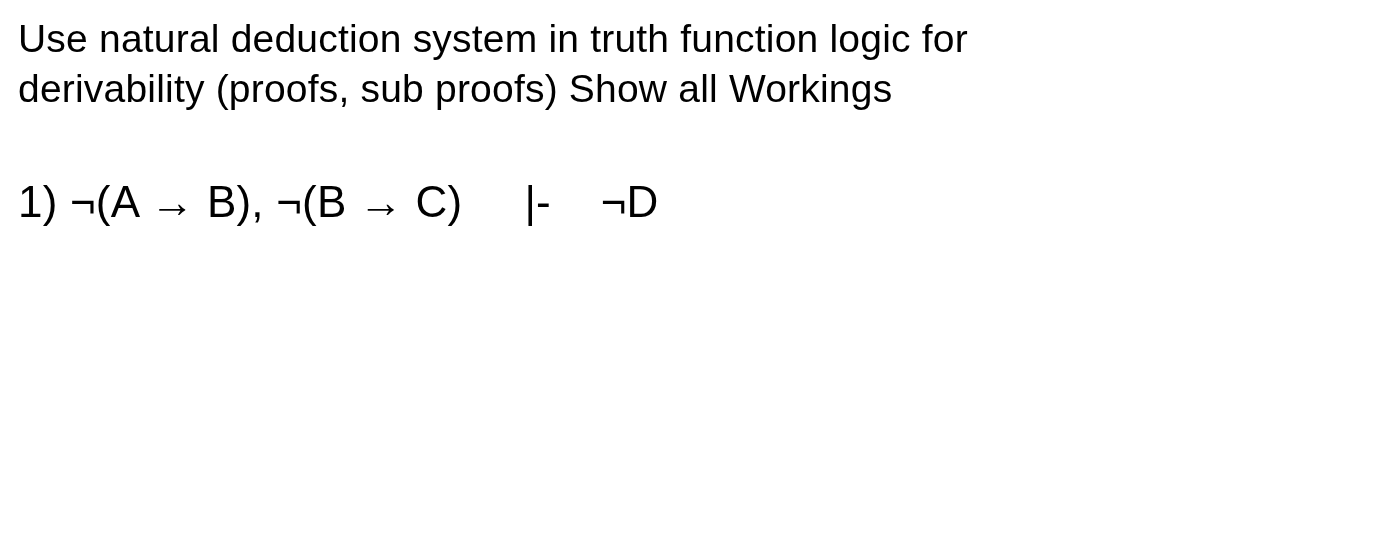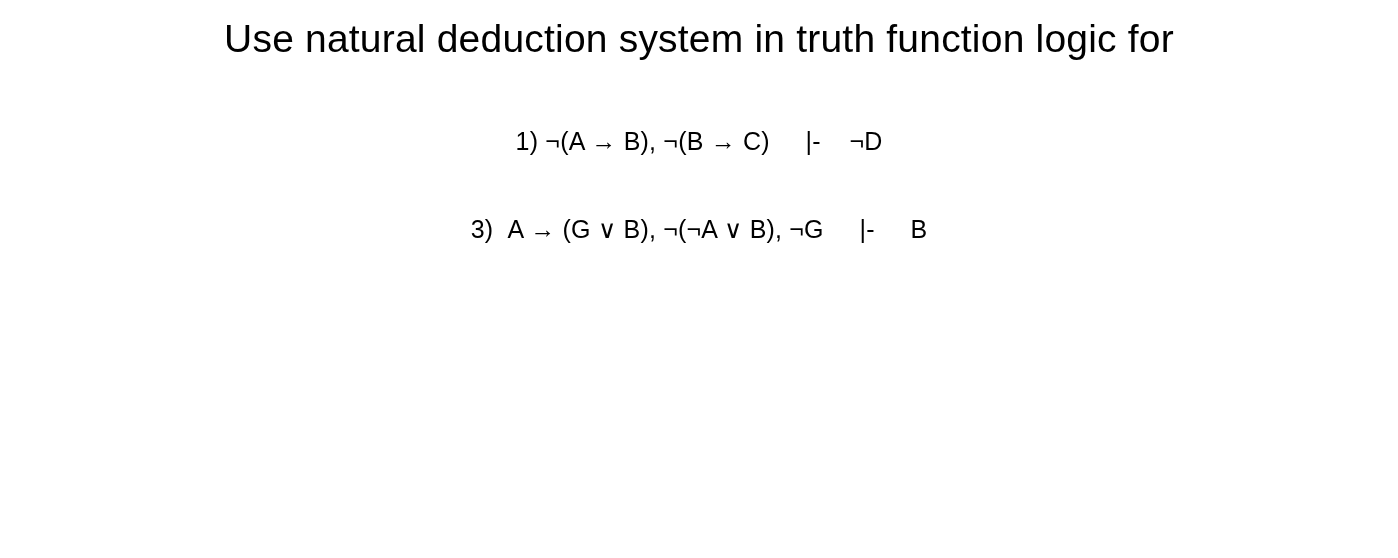--- a/index.html
+++ b/index.html
@@ -7,62 +7,54 @@
     padding: 0;
     width: 1398px;
     height: 558px;
     background: #ffffff;
     font-family: Arial, Helvetica, sans-serif;
     color: #000000;
   }
   .page {
     padding: 14px 18px 0 18px;
     box-sizing: border-box;
-    text-align: center;
   }
   .intro {
     font-size: 39px;
     line-height: 1.28;
     margin-bottom: 62px;
     letter-spacing: 0.2px;
   }
   .problem {
-    font-size: 25px;
+    font-size: 44px;
     line-height: 1.2;
     margin-bottom: 58px;
     letter-spacing: 0.2px;
   }
   .problem:last-child {
     margin-bottom: 0;
   }
   .turnstile {
     display: inline-block;
   }
 </style>
 </head>
 <body>
 
 <div class="page">
 
   <div class="intro">
     <span>Use natural deduction system in truth function logic for</span><br>
+    <span>derivability (proofs, sub proofs) Show all Workings</span>
   </div>
 
   <div class="problem">
     <span>1)</span>
     <span>¬(A → B), ¬(B → C)</span>
     &nbsp;&nbsp;&nbsp;
     <span class="turnstile">|-</span>
     &nbsp;&nbsp;
     <span>¬D</span>
   </div>
 
 
-  <div class="problem">
-    <span>3)</span>
-    &nbsp;<span>A → (G ∨ B), ¬(¬A ∨ B), ¬G</span>
-    &nbsp;&nbsp;&nbsp;
-    <span class="turnstile">|-</span>
-    &nbsp;&nbsp;&nbsp;
-    <span>B</span>
-  </div>
 
 </div>
 
 </body></html>

